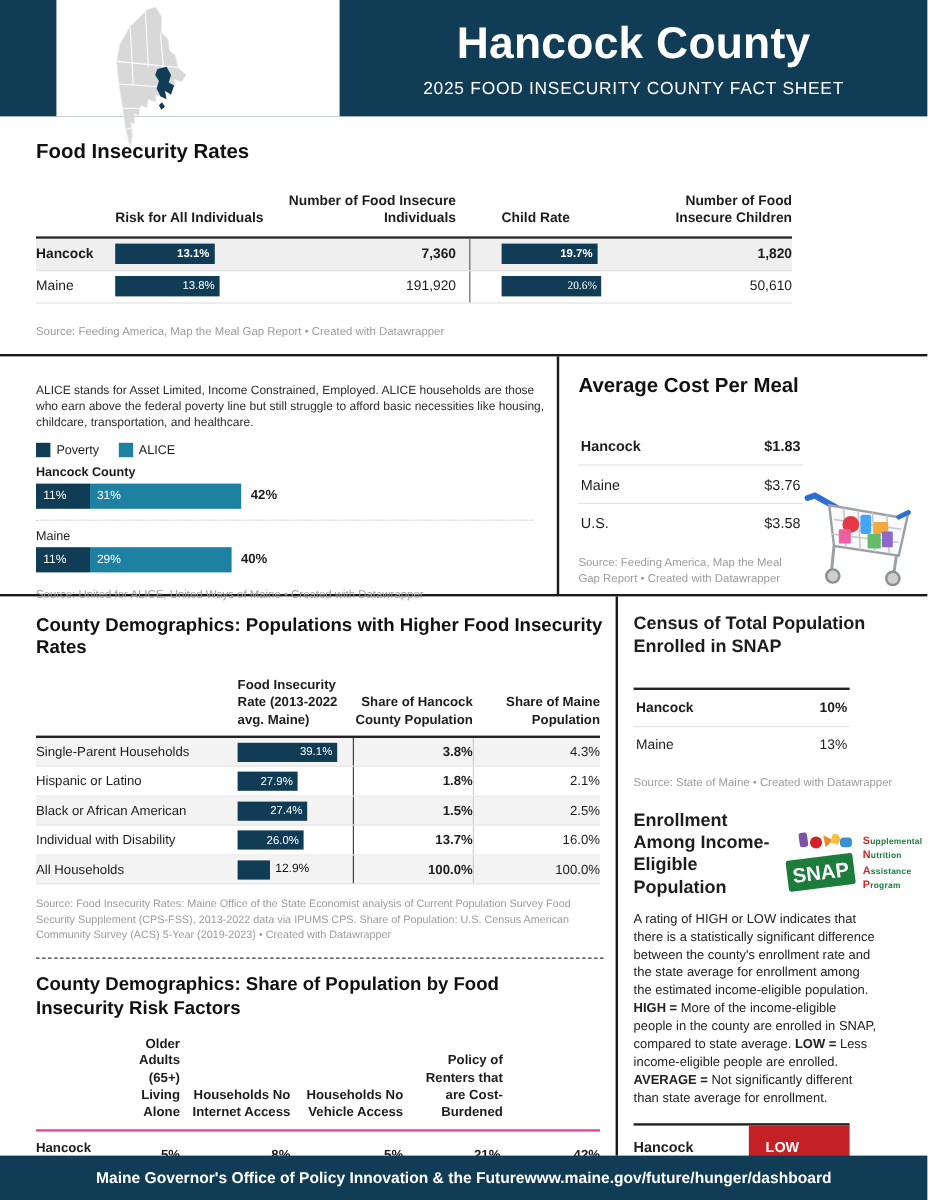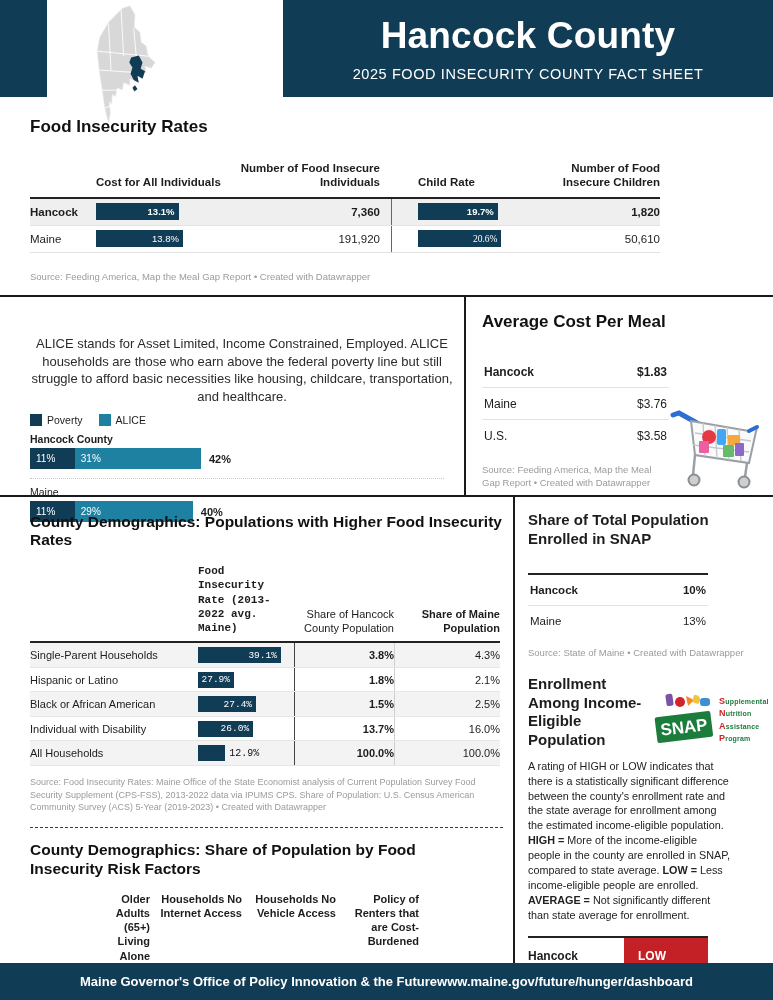--- a/index.html
+++ b/index.html
@@ -42,21 +42,21 @@
   .rt-c3{width:150px; text-align:right;}
   .rt-sep{width:24px; align-self:stretch; position:relative;}
   .rt-row .rt-sep::after{content:""; position:absolute; left:11px; top:0; bottom:0; border-left:1px solid #666;}
   .rt-c4{width:122px; padding-left:14px;}
   .rt-c5{flex:1; text-align:right;}
   .rt .source{margin-top:17px;}
   
   .row2{display:flex; height:200px; border-bottom:2px solid var(--rule);}
   .row2-left{width:466px; padding:15px 14px 0 30px; border-right:2px solid var(--rule);}
   .row2-right{flex:1; padding:15px 16px 0 16px; position:relative;}
-  .alice-desc{font-size:13px; line-height:1.35; color:#2b2b2b; margin-top:23px; width:424px;text-align:center;}
+  .alice-desc{font-size:10px; line-height:1.35; color:#2b2b2b; margin-top:7px; width:424px;}
   .legend{display:flex; gap:16px; margin:9px 0 7px;}
   .legend-item{display:flex; align-items:center; gap:5px; font-size:10.5px;}
   .swatch{width:12px; height:12px; display:inline-block;}
   .swatch--poverty{background:var(--navy);}
   .swatch--alice{background:var(--teal);}
   .alice-group-label{font-size:10.5px; margin-bottom:3px;}
   .alice-group-label--bold{font-weight:700;}
   .alice-bar-row{display:flex; align-items:center;}
   .seg{height:21px; display:flex; align-items:center;}
   .seg span{color:#fff; font-size:10px; padding-left:6px;}
@@ -72,35 +72,35 @@
   .meal-src{width:180px; margin-top:12px;}
   .cart-svg{position:absolute; right:8px; bottom:4px; width:100px; height:100px;}
   
   .row3{display:flex; height:466px;}
   .row3-left{width:515px; padding:16px 10px 0 30px; border-right:2px solid var(--rule);}
   .row3-right{flex:1; padding:14px 14px 0 13px;}
   .h2--demo{font-size:15.5px;}
   .dt{width:470px; margin-top:15px; font-size:11px;}
   .dt-head{display:flex; align-items:flex-end; border-bottom:2px solid #222; padding-bottom:6px; font-weight:700; line-height:1.3;}
   .dt-c1{width:168px;}
-  .dt-c2{width:96px;font-family:Liberation Mono, monospace;}
+  .dt-c2{width:96px;}
   .dt-c3{width:100px; text-align:right;}
   .dt-c4{width:106px; text-align:right;}
   .dt-row{display:flex; align-items:center; height:24.5px; border-bottom:1px solid #E6E6E6;}
   .dt-row:nth-child(even){background:var(--shade2);}
   .dt-row .dt-c3{align-self:stretch; display:flex; align-items:center; justify-content:flex-end; border-left:1.5px solid #444; font-weight:700;}
   .dt-row .dt-c4{align-self:stretch; display:flex; align-items:center; justify-content:flex-end; border-left:1px solid #CFCFCF;}
   .dt-barwrap{display:flex; align-items:center;}
   .dt-barwrap .hbar{height:16px;}
   .dt-outlabel{font-size:10px; color:#111; margin-left:4px;}
   .dt-src{margin-top:10px; font-size:9px; width:474px;}
   .dash-sep{border-top:1.5px dashed #3a3a3a; margin:13px 0 12px; width:473px;}
   .h2--risk{font-size:15.5px; width:450px; line-height:1.25;}
   .kt{width:470px; margin-top:13px; font-size:11px;}
-  .kt-head{display:flex; border-bottom:2px solid #a16207; padding-bottom:7px; font-weight:700; line-height:1.3;}
+  .kt-head{display:flex; align-items:flex-end; border-bottom:2px solid #ec4899; padding-bottom:7px; font-weight:700; line-height:1.3;}
   .kt-c0{width:80px;}
   .kt-c1{width:40px; text-align:right;}
   .kt-c2{width:92px; text-align:right;}
   .kt-c3{width:94px; text-align:right;}
   .kt-c4{width:81px; text-align:right;}
   .kt-c5{width:83px; text-align:right;}
   .kt-row{display:flex; align-items:center; border-bottom:1px solid #E6E6E6; padding:8px 0;}
   .kt-row--hancock{font-weight:700;}
   .kt-row--maine{background:var(--shade2); border-bottom:none;}
   
@@ -143,21 +143,21 @@
     <div class="header-title">Hancock County</div>
     <div class="header-subtitle">2025 FOOD INSECURITY COUNTY FACT SHEET</div>
   </div>
 </div>
 
 <div class="section1">
   <div class="h2">Food Insecurity Rates</div>
   <div class="rt">
     <div class="rt-head">
       <div class="rt-c1"></div>
-      <div class="rt-c2">Cost for All Individuals</div>
+      <div class="rt-c2">Risk for All Individuals</div>
       <div class="rt-c3">Number of Food Insecure Individuals</div>
       <div class="rt-sep"></div>
       <div class="rt-c4">Child Rate</div>
       <div class="rt-c5">Number of Food Insecure Children</div>
     </div>
     <div class="rt-row rt-row--hancock">
       <div class="rt-c1">Hancock</div>
       <div class="rt-c2">
         <div class="hbar" style="width: 82.53px;">
             <span class="hbar-label">13.1%</span>
@@ -223,20 +223,21 @@
       <div class="alice-bar-row">
         <div class="seg seg--poverty" style="width: 44.77px;">
             <span>11%</span>
           </div>
         <div class="seg seg--alice" style="width: 118.03px;">
             <span>29%</span>
           </div>
         <div class="alice-total">40%</div>
       </div>
     </div>
+    <div class="source">Source: United for ALICE, United Ways of Maine • Created with Datawrapper</div>
   </div>
   <div class="row2-right">
     <div class="h2">Average Cost Per Meal</div>
     <div class="meal-list">
       <div class="meal-row meal-row--bold">
         <span>Hancock</span>
         <span>$1.83</span>
       </div>
       <div class="meal-row">
         <span>Maine</span>
@@ -267,37 +268,37 @@
 </div>
 
 <div class="row3">
   <div class="row3-left">
 
     <div class="h2 h2--demo">County Demographics: Populations with Higher Food Insecurity Rates</div>
     <div class="dt">
       <div class="dt-head">
         <div class="dt-c1"></div>
         <div class="dt-c2" style="text-align:left;">Food Insecurity Rate (2013-2022 avg. Maine)</div>
-        <div class="dt-c3" style="border:none; font-weight:400;">Share of Hancock County Population</div>
+        <div class="dt-c3" style="border:none; font-weight:700;">Share of Hancock County Population</div>
         <div class="dt-c4" style="border:none;">Share of Maine Population</div>
       </div>
       <div class="dt-row">
         <div class="dt-c1">Single-Parent Households</div>
         <div class="dt-c2 dt-barwrap">
           <div class="hbar" style="width: 82.892px;">
               <span class="hbar-label">39.1%</span>
             </div>
         </div>
         <div class="dt-c3">3.8%</div>
         <div class="dt-c4">4.3%</div>
       </div>
       <div class="dt-row">
         <div class="dt-c1">Hispanic or Latino</div>
         <div class="dt-c2 dt-barwrap">
-          <div class="hbar" style="width: 36px; padding-left: 11px;">
+          <div class="hbar" style="width: 50px; padding-left: 11px;">
               <span class="hbar-label">27.9%</span>
             </div>
         </div>
         <div class="dt-c3">1.8%</div>
         <div class="dt-c4">2.1%</div>
       </div>
       <div class="dt-row">
         <div class="dt-c1">Black or African American</div>
         <div class="dt-c2 dt-barwrap">
           <div class="hbar" style="width: 58.088px;">
@@ -355,21 +356,21 @@
         <div class="kt-c3">7%</div>
         <div class="kt-c4">26%</div>
         <div class="kt-c5">40%</div>
       </div>
 
     </div>
   </div>
 
   <div class="row3-right">
 
-    <div class="h3">Share of Total Population Enrolled in SNAP</div>
+    <div class="h3">Census of Total Population Enrolled in SNAP</div>
     <div class="snap-table">
       <div class="snap-row snap-row--bold">
         <span>Hancock</span>
         <span>10%</span>
       </div>
       <div class="snap-row">
         <span>Maine</span>
         <span>13%</span>
       </div>
     </div>

